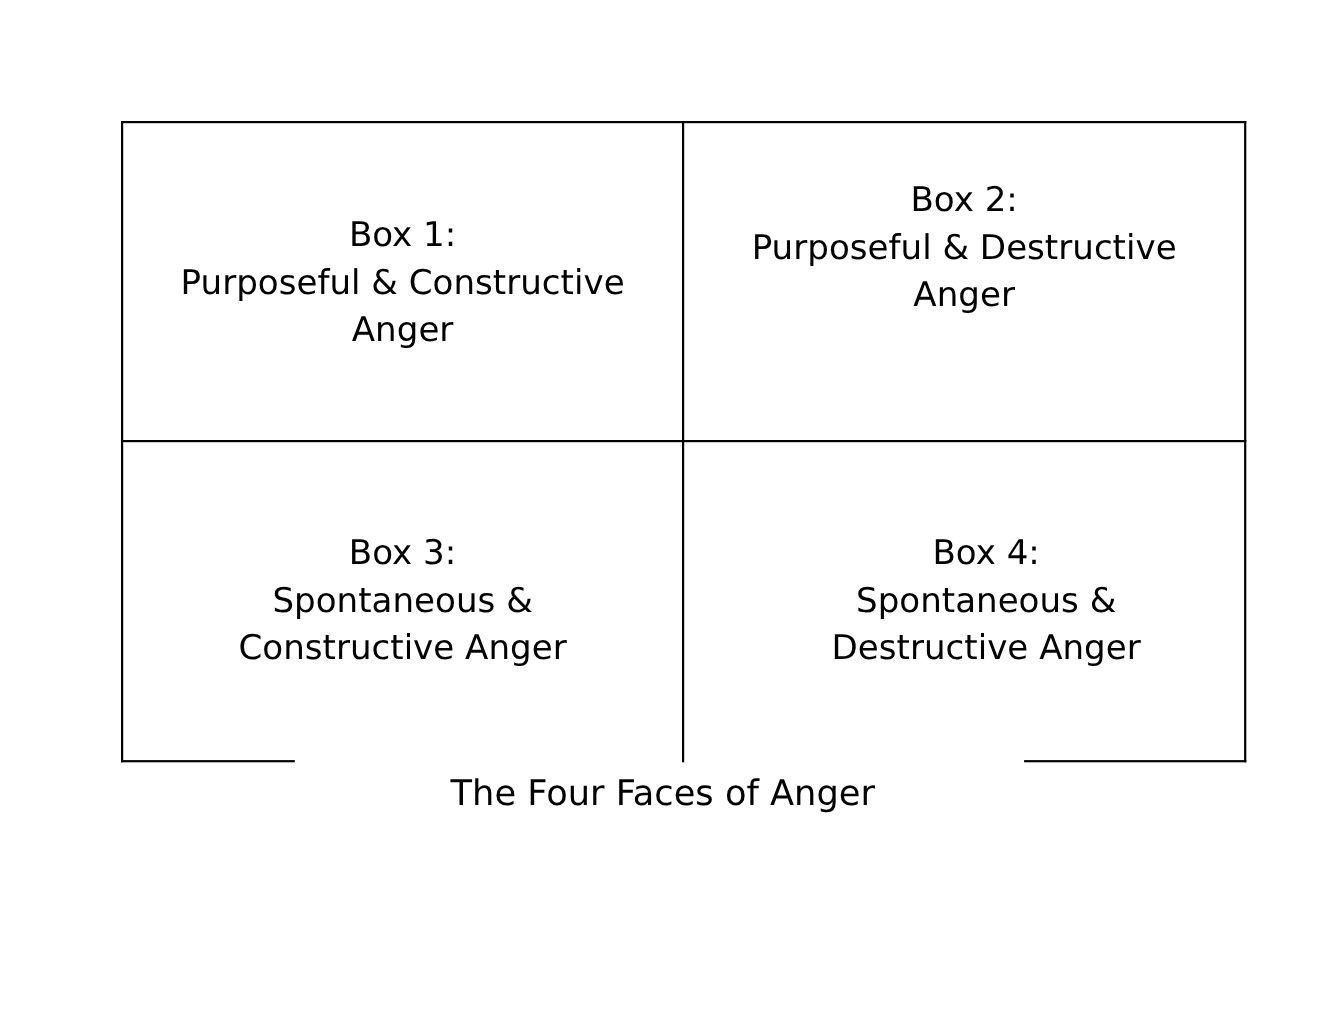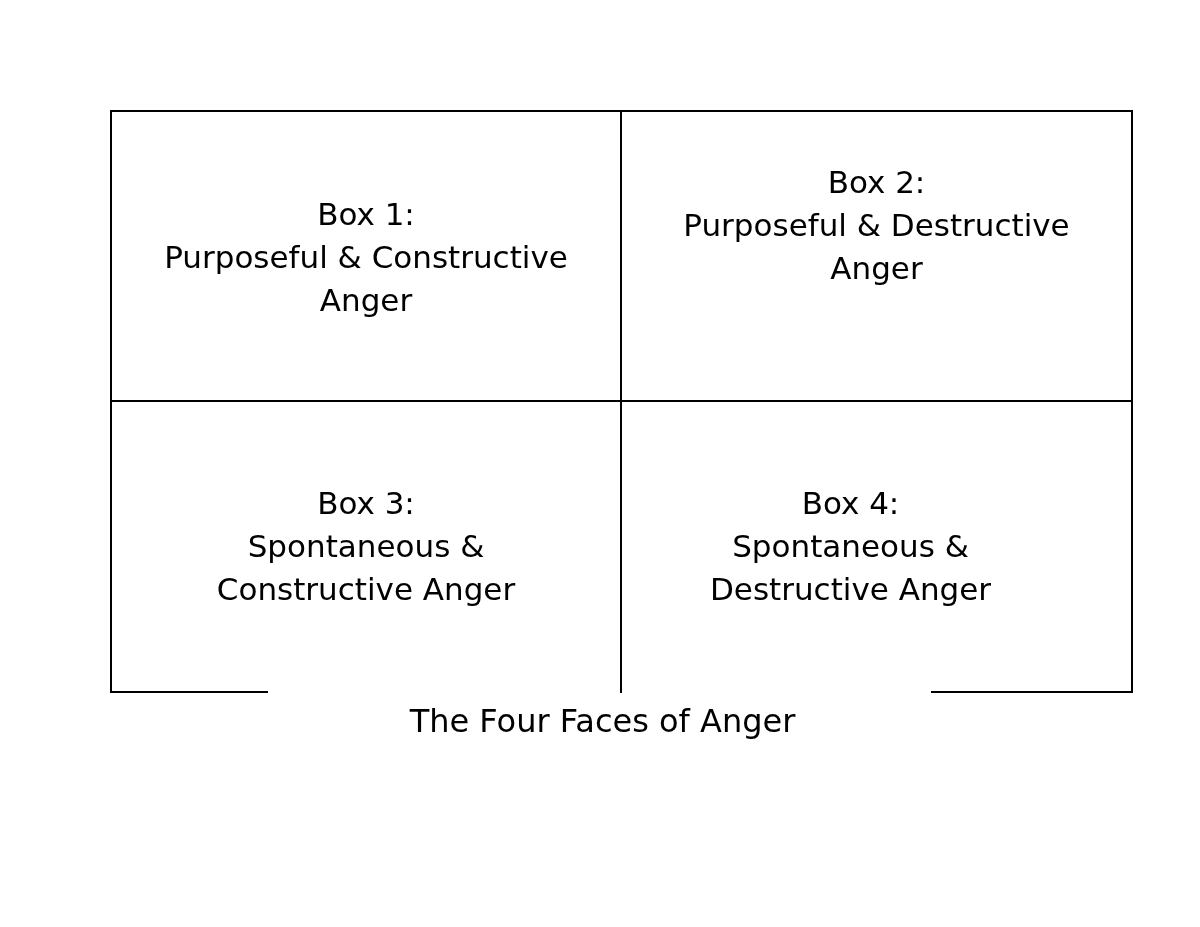--- a/index.html
+++ b/index.html
@@ -74,21 +74,21 @@
     position: absolute;
     display: flex;
     align-items: center;
     justify-content: center;
     box-sizing: border-box;
     padding: 0 4px;
   }
   .cell-1 { left: 2px;   top: 2px;   width: 508px; height: 288px; }
   .cell-2 { left: 512px; top: 2px;   width: 509px; height: 224px; }
   .cell-3 { left: 2px;   top: 292px; width: 508px; height: 289px; }
-  .cell-4 { left: 486px; top: 292px; width: 509px; height: 289px; }
+  .cell-4 { left: 532px; top: 292px; width: 509px; height: 289px; }
 
   .cell-text {
     text-align: center;
     font-size: 31px;
     line-height: 43px;
     font-weight: 400;
     white-space: pre-line;
     letter-spacing: 0px;
   }
 

